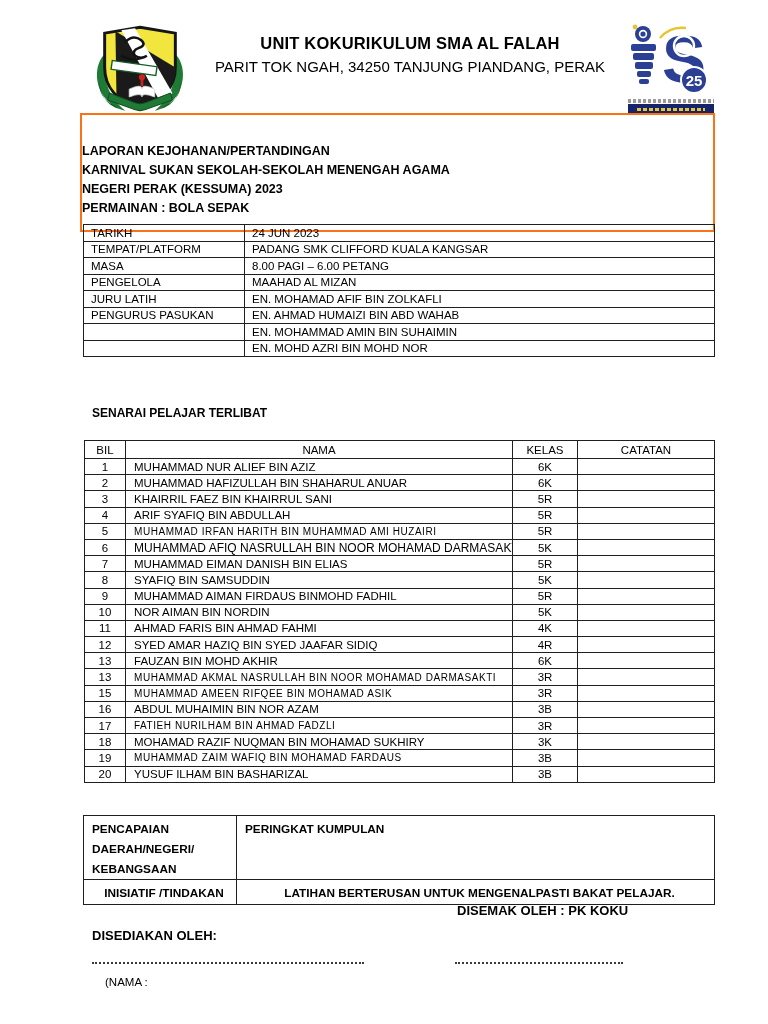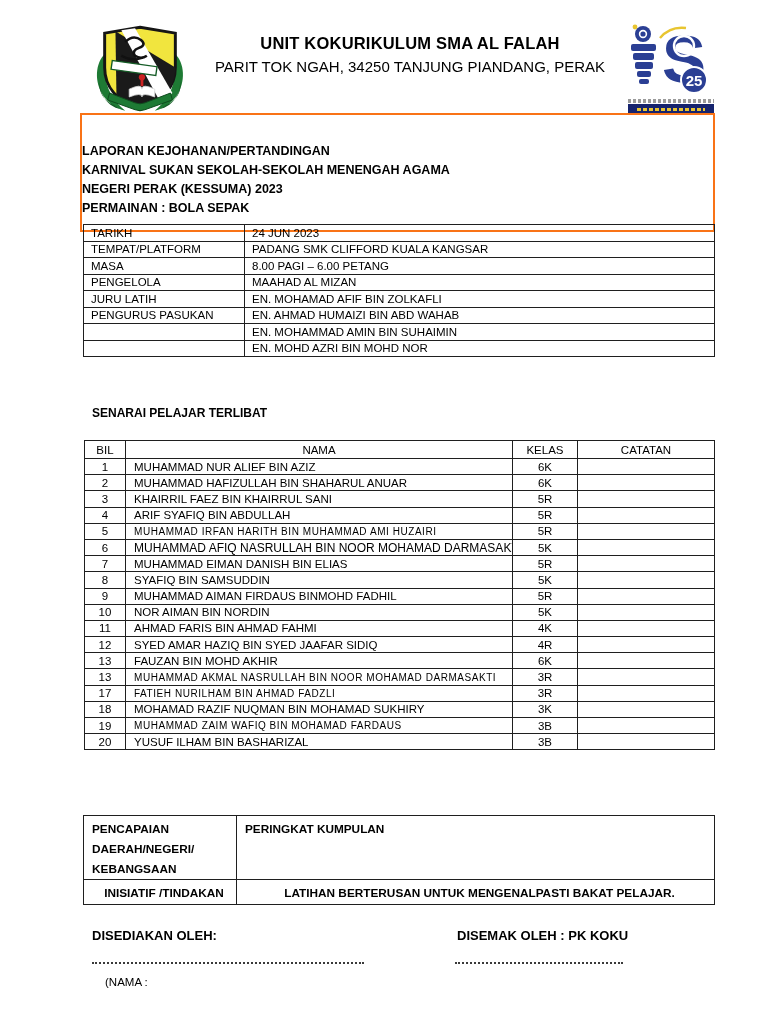--- a/index.html
+++ b/index.html
@@ -258,20 +258,32 @@
           <td class="kelas">6K</td>
           <td class="catatan"></td>
         </tr>
         <tr class="alt">
           <td class="bil">13</td>
           <td class="nama">MUHAMMAD AKMAL NASRULLAH BIN NOOR MOHAMAD DARMASAKTI</td>
           <td class="kelas">3R</td>
           <td class="catatan"></td>
         </tr>
         <tr class="alt">
+          <td class="bil">15</td>
+          <td class="nama">MUHAMMAD AMEEN RIFQEE BIN MOHAMAD ASIK</td>
+          <td class="kelas">3R</td>
+          <td class="catatan"></td>
+        </tr>
+        <tr>
+          <td class="bil">16</td>
+          <td class="nama">ABDUL MUHAIMIN BIN NOR AZAM</td>
+          <td class="kelas">3B</td>
+          <td class="catatan"></td>
+        </tr>
+        <tr class="alt">
           <td class="bil">17</td>
           <td class="nama">FATIEH NURILHAM BIN AHMAD FADZLI</td>
           <td class="kelas">3R</td>
           <td class="catatan"></td>
         </tr>
         <tr>
           <td class="bil">18</td>
           <td class="nama">MOHAMAD RAZIF NUQMAN BIN MOHAMAD SUKHIRY</td>
           <td class="kelas">3K</td>
           <td class="catatan"></td>
@@ -304,18 +316,18 @@
           <td>PERINGKAT KUMPULAN</td>
         </tr>
         <tr class="r2">
           <td>INISIATIF /TINDAKAN</td>
           <td>LATIHAN BERTERUSAN UNTUK MENGENALPASTI BAKAT PELAJAR.</td>
         </tr>
       </tbody>
   </table>
 
   <div class="sig-label" style="left:92px;top:928px;">DISEDIAKAN OLEH:</div>
-  <div class="sig-label" style="left:457px;top:928px;">DISEMAK OLEH : PK KOKU</div>
+  <div class="sig-label" style="left:457px;top:903px;">DISEMAK OLEH : PK KOKU</div>
   <div class="sig-line" style="left:92px;top:962px;width:272px;"></div>
   <div class="sig-line" style="left:455px;top:962px;width:168px;"></div>
   <div class="nama-label" style="left:105px;top:976px;">(NAMA  :</div>
 
 </div>
 
 </body></html>

